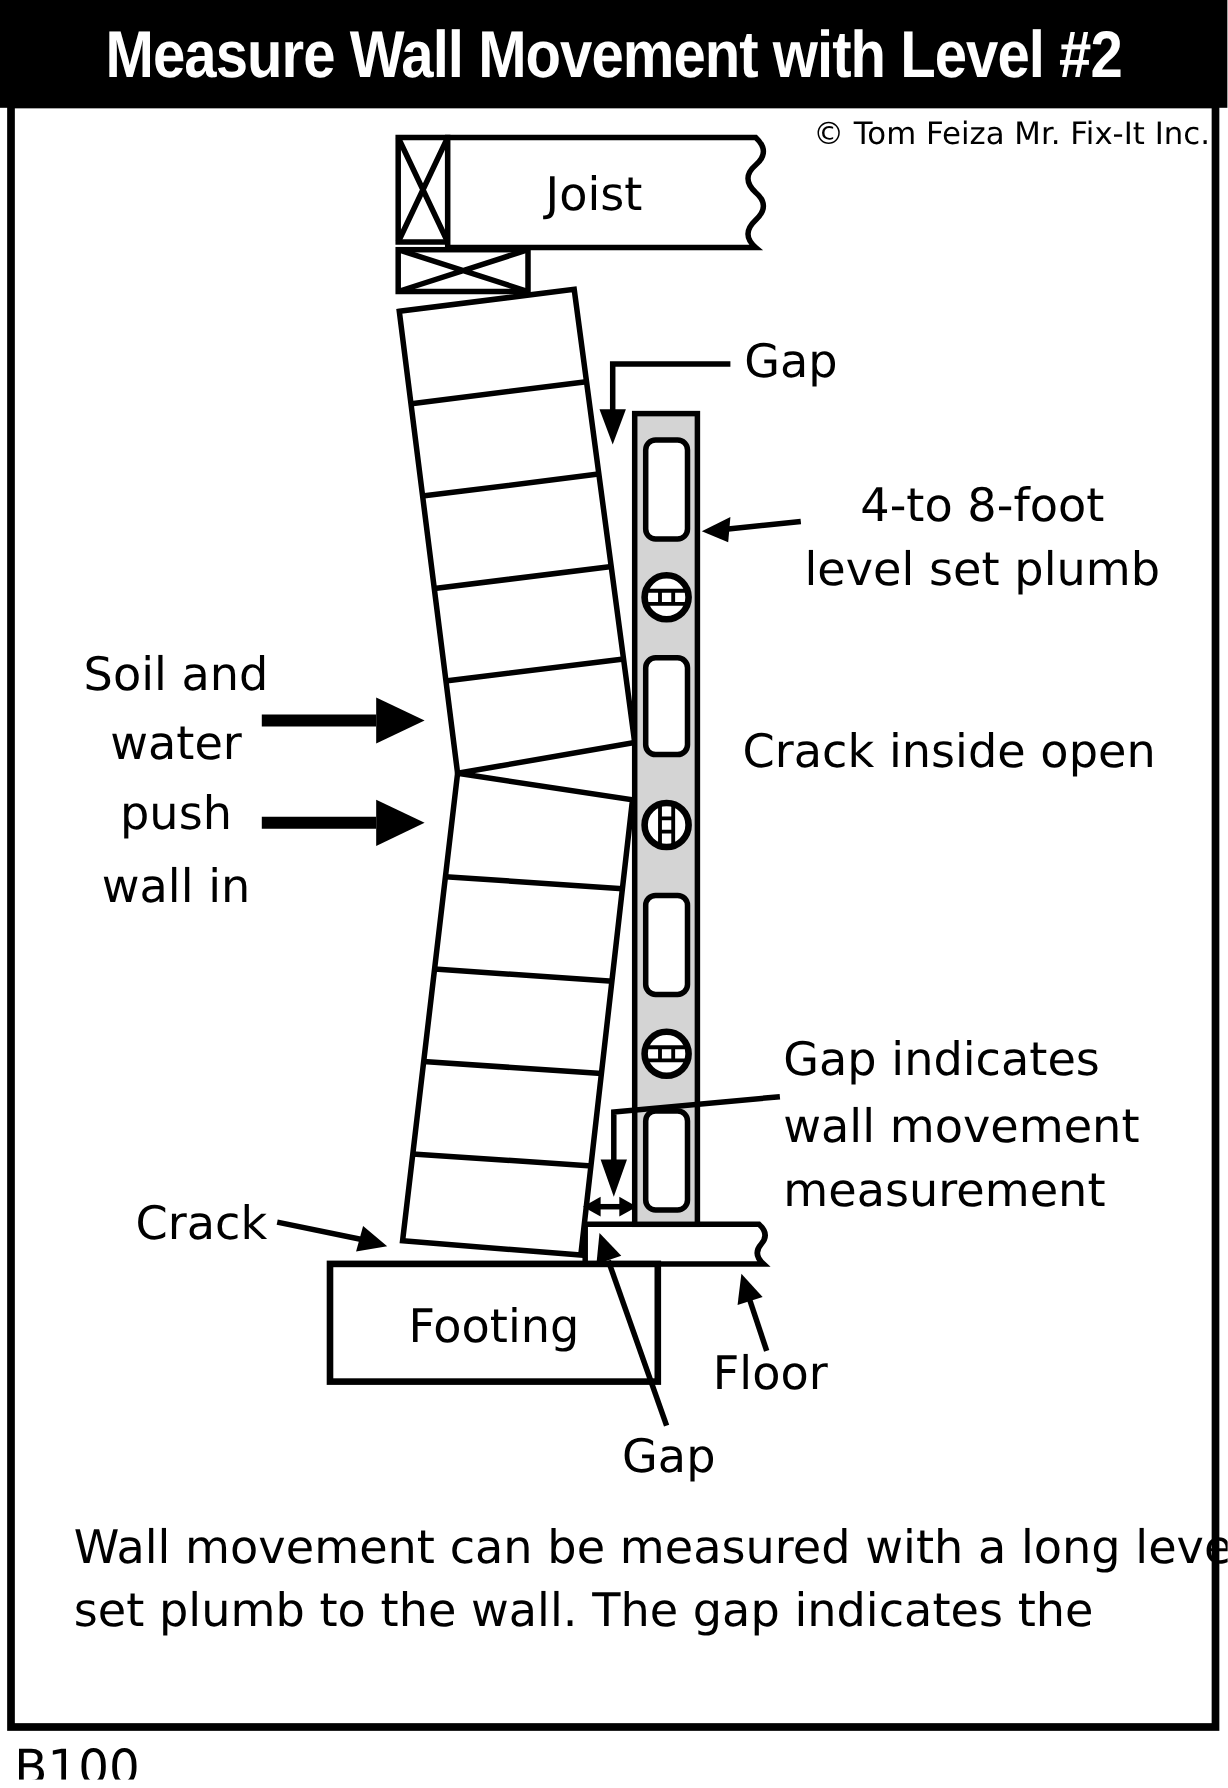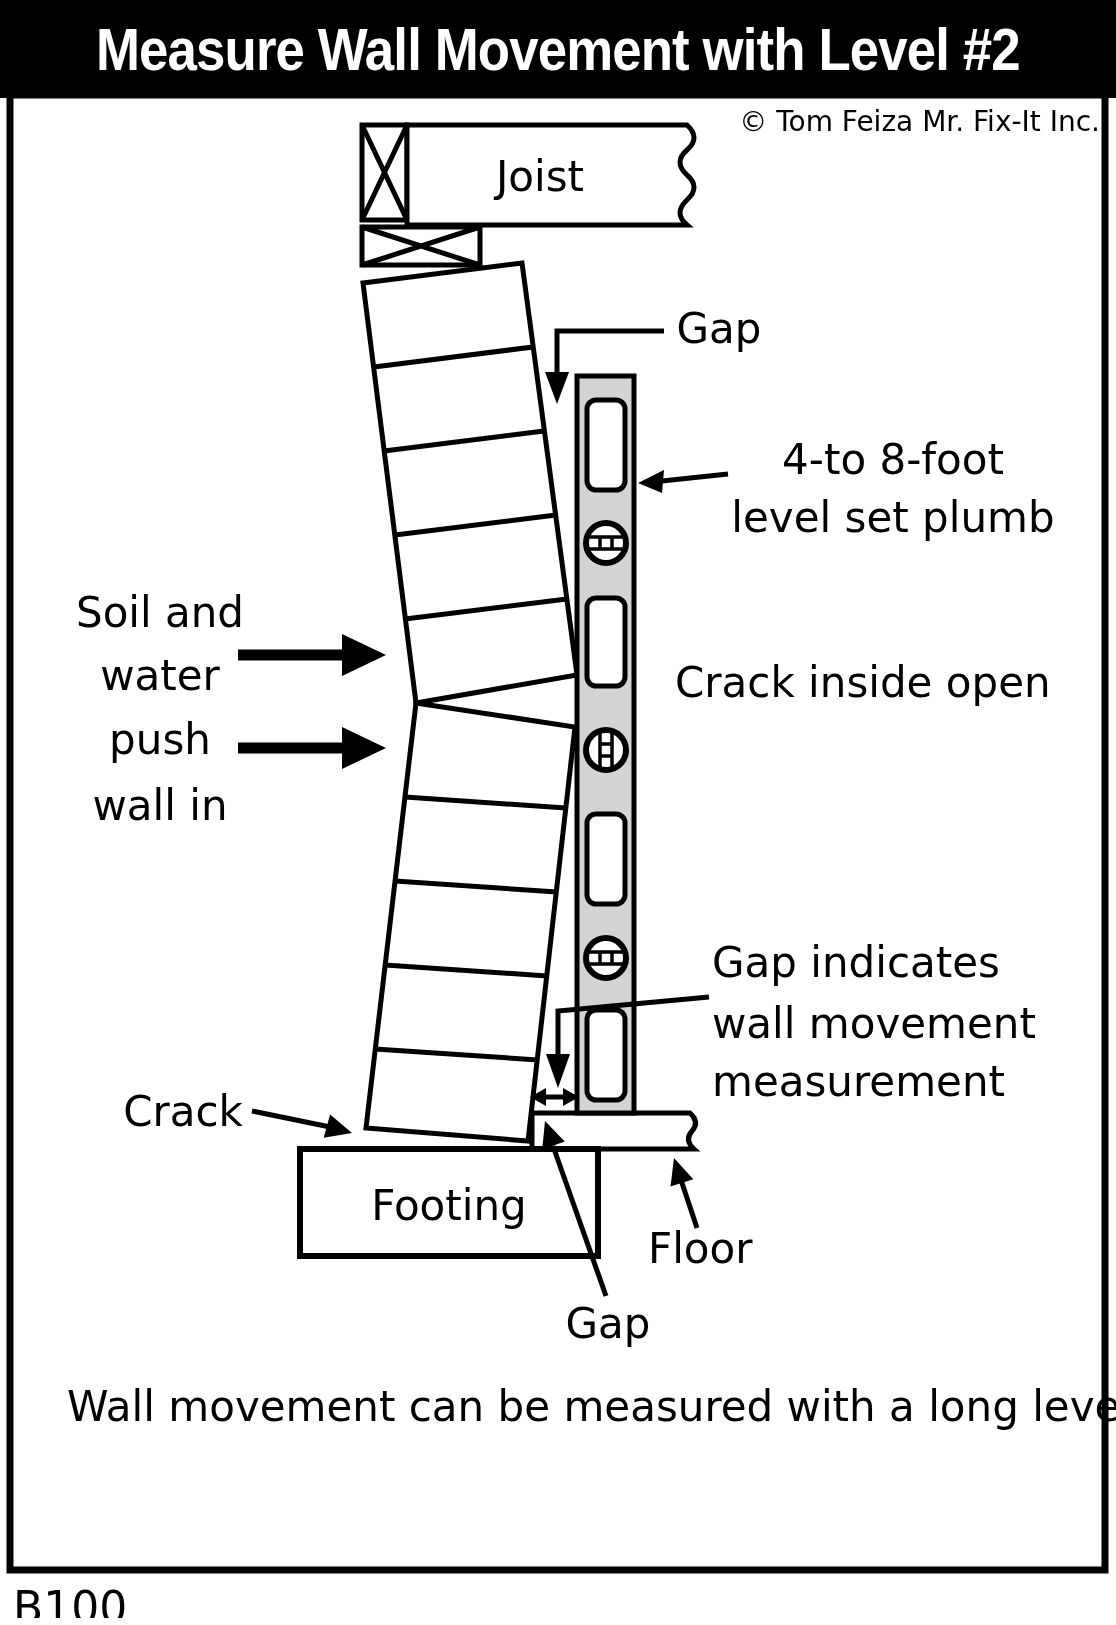--- a/index.html
+++ b/index.html
@@ -143,16 +143,17 @@
 
     <g>
       <text x="608" y="1338" text-anchor="middle" class="lbl">Gap</text>
       <path d="M606,1296 L553,1146" stroke-width="5" class="s"></path>
       <polygon points="545,1121 564.8,1141.6 542.2,1149.4" class="fill"></polygon>
     </g>
   </svg>
 
   <div class="caption">
     <div>Wall movement can be measured with a long level</div>
+    <div>set plumb to the wall. The gap indicates the</div>
   </div>
 
   <div class="doc-id">B100</div>
 </div>
 
 </body></html>

